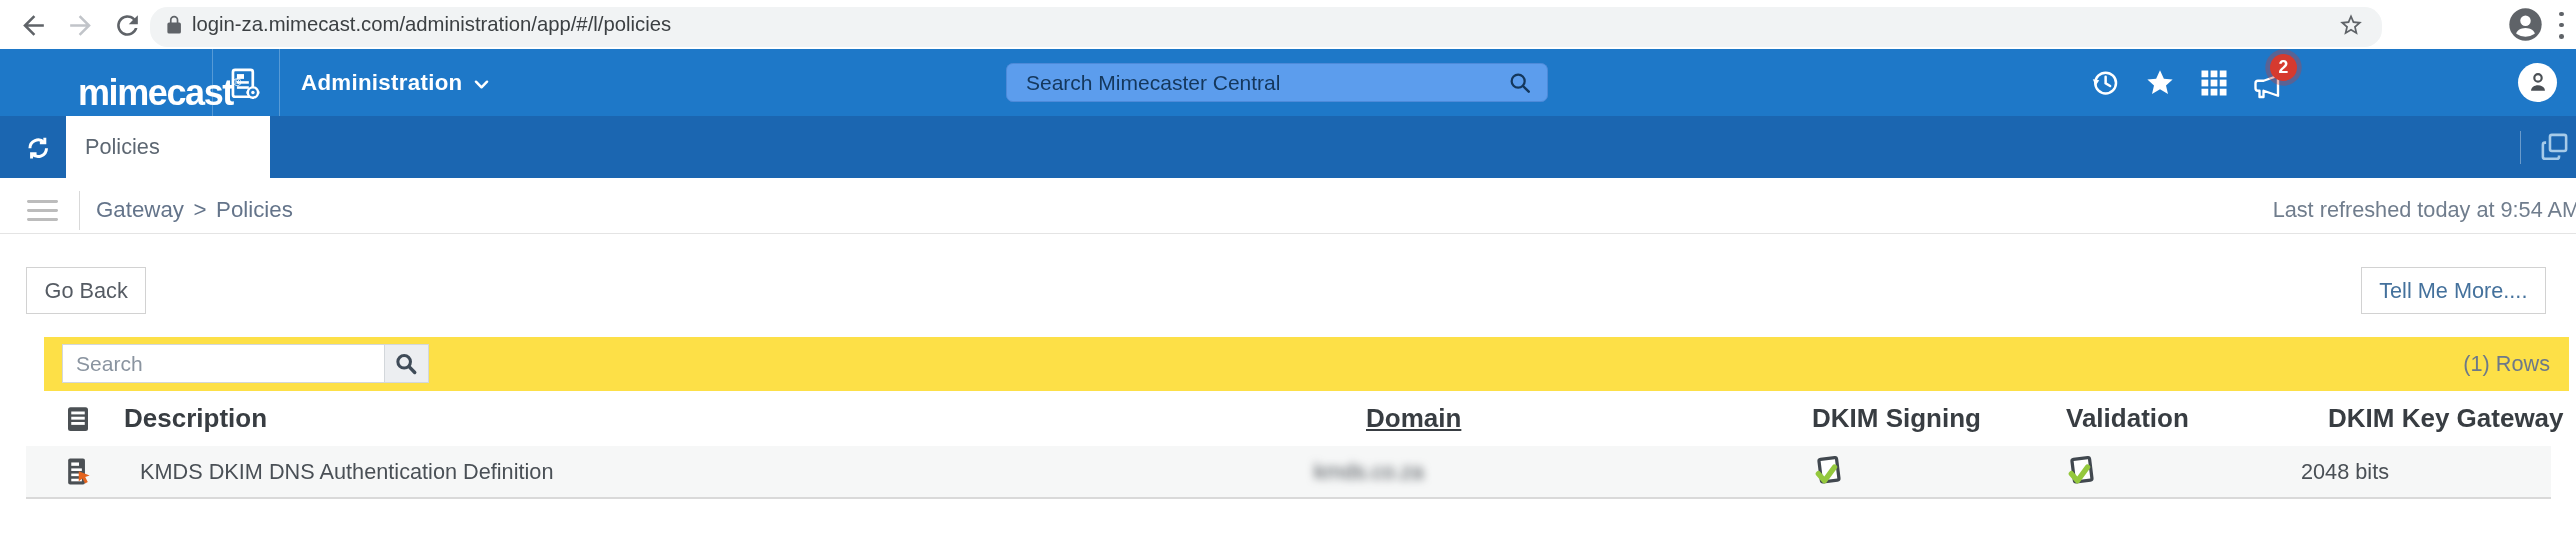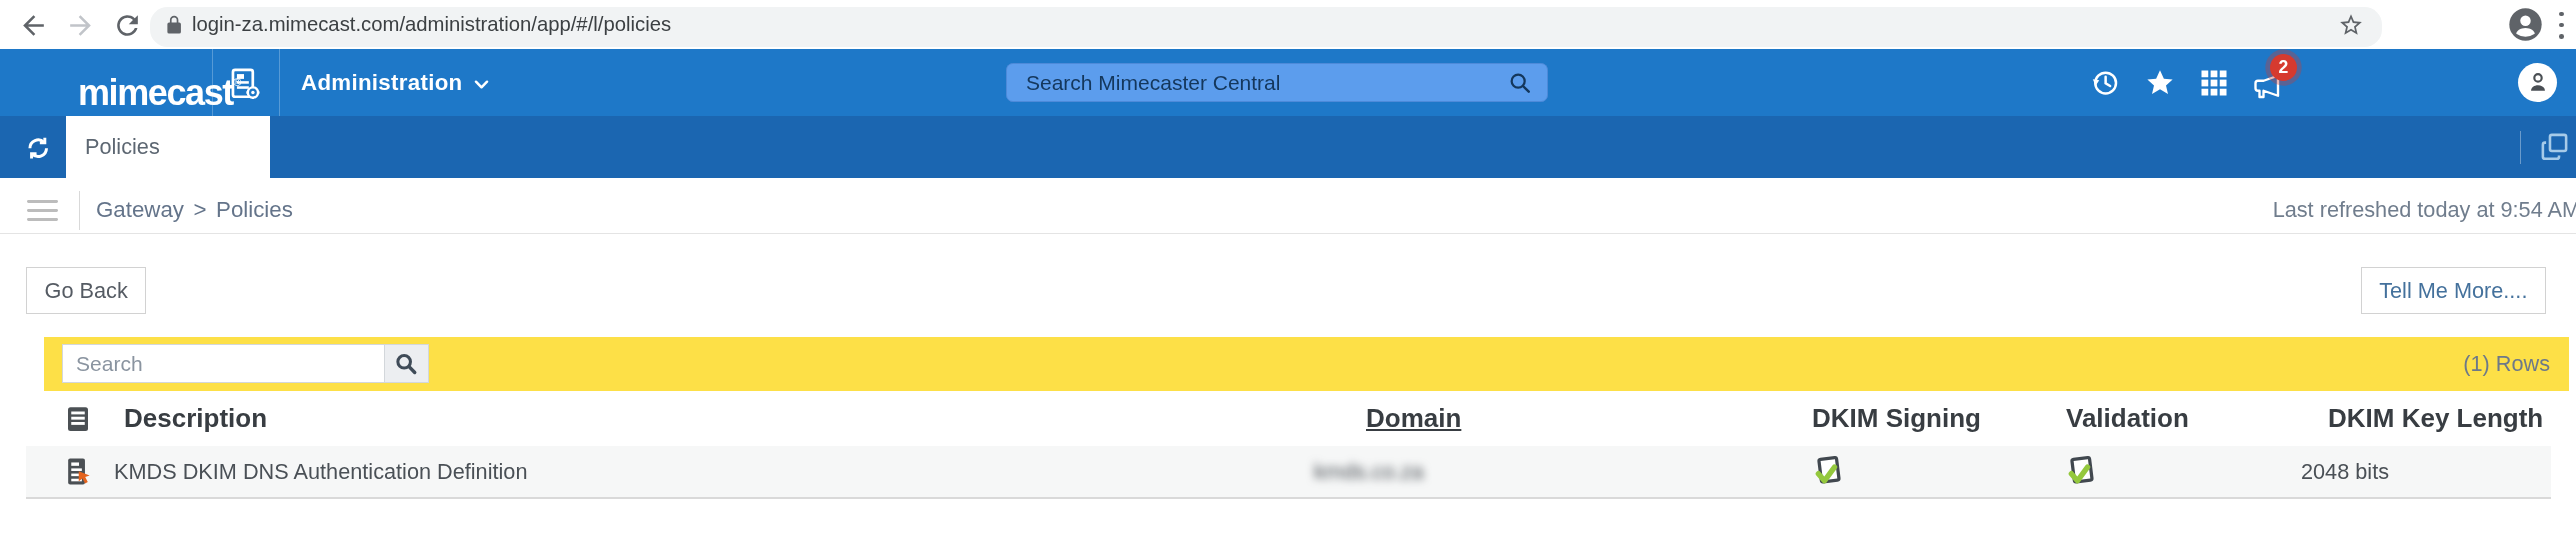--- a/index.html
+++ b/index.html
@@ -121,21 +121,21 @@
   .col-desc   { left:98px; }
   .col-domain { left:1340px;text-decoration:underline; }
   .col-dkim   { left:1786px; }
   .col-valid  { left:2040px; }
   .col-keylen { left:2302px; }
 
   .trow { position:absolute; left:26px; top:446px; width:2525px; height:53px; background:#f6f7f7;
     border-bottom:2px solid #d9d9d9; cursor:pointer; }
   .trow .cell { position:absolute; top:0; line-height:51px; font-size:21.7px; color:#4a5056; white-space:nowrap; }
   .row-icon { position:absolute; left:37px; top:10.2px; width:31px; height:31px; }
-  .cell-desc   { left:88px; }
+  .cell-desc   { left:114px; }
   .cell-domain { left:1288px; filter:blur(4.1px); color:#8e9aa6; }
   .check-icon { position:absolute; top:8.8px; width:34px; height:34px; }
   .check-1 { left:1785px; }
   .check-2 { left:2038px; }
   .cell-keylen { left:2275px; }
 </style>
 </head>
 <body>
 
 <div id="screen">
@@ -287,21 +287,21 @@
     <svg class="desc-icon" viewBox="0 0 24 24">
       <rect x="4" y="2.5" width="16" height="19" rx="2" fill="#4b5054"></rect>
       <rect x="6.6" y="6" width="10.8" height="2.3" fill="#fff"></rect>
       <rect x="6.6" y="10.2" width="10.8" height="2.3" fill="#fff"></rect>
       <rect x="6.6" y="14.4" width="10.8" height="2.3" fill="#fff"></rect>
     </svg>
     <div class="col col-desc">Description</div>
     <div class="col col-domain">Domain</div>
     <div class="col col-dkim">DKIM Signing</div>
     <div class="col col-valid">Validation</div>
-    <div class="col col-keylen">DKIM Key Length</div>
+    <div class="col col-keylen">DKIM Key Gateway</div>
   </div>
 
   <div class="trow">
     <svg class="row-icon" viewBox="0 0 24 24">
       <rect x="4" y="2" width="13" height="20" rx="1.5" fill="#4b5054"></rect>
       <rect x="6.4" y="5" width="6" height="2.6" fill="#fff"></rect>
       <rect x="6.4" y="9.6" width="8.2" height="2" fill="#fff"></rect>
       <rect x="6.4" y="13.6" width="8.2" height="2" fill="#fff"></rect>
       <rect x="6.4" y="17.6" width="8.2" height="2" fill="#fff"></rect>
       <path d="M12.2 11.8l8.4 3.2-3.4 1.3 2 3.8-2.1 1.1-2-3.8-2.9 2.2z" fill="#e4631d"></path>

